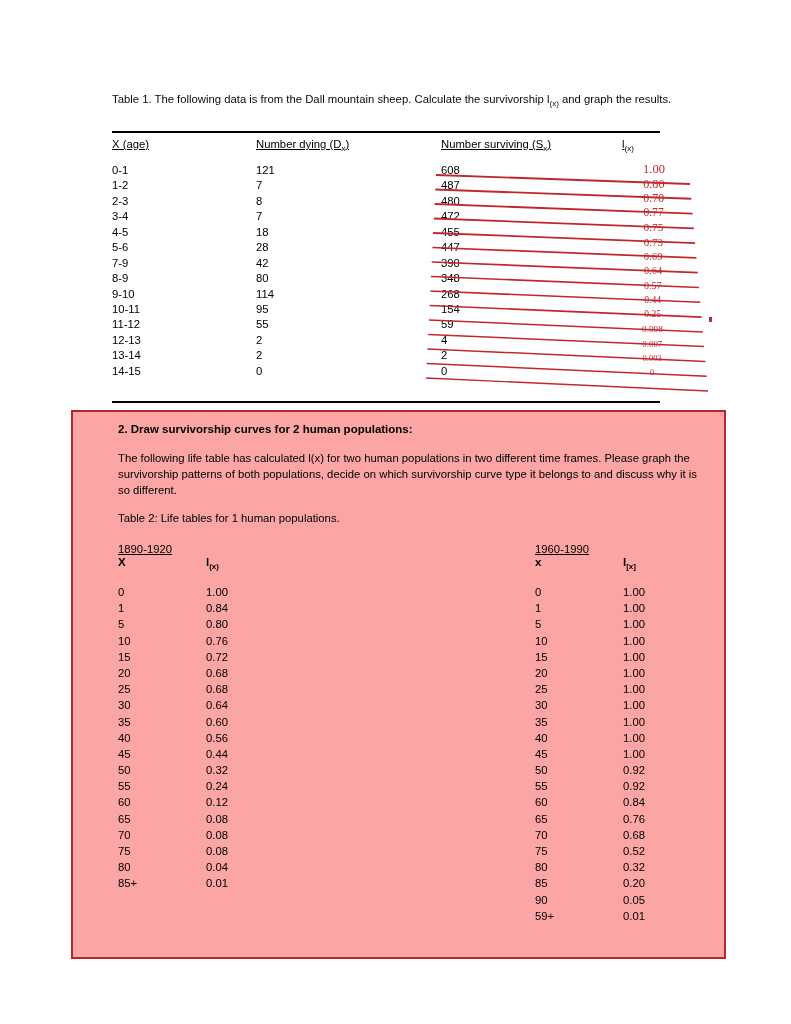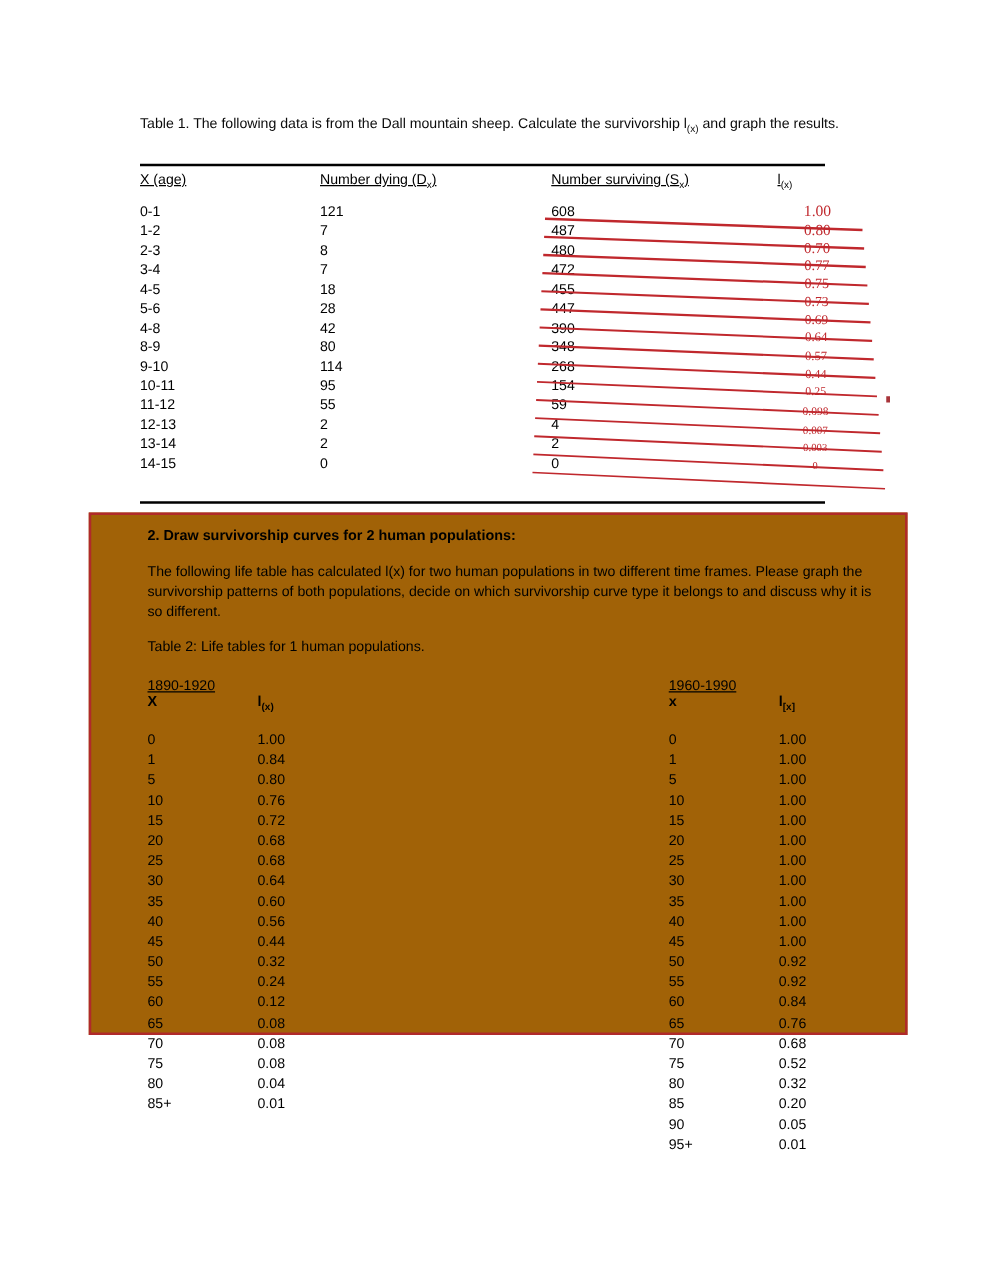--- a/index.html
+++ b/index.html
@@ -102,24 +102,24 @@
     height: 5px;
     background: #a8343a;
   }
 
   
   .box2 {
     position: absolute;
     left: 71px;
     top: 410px;
     width: 655px;
-    height: 418px;
+    height: 549px;
     border: 2px solid #b02a2a;
     box-sizing: border-box;
-    background: #a16207;
+    background: #fca5a5;
   }
 
   .s2-title {
     position: absolute;
     left: 45px;
     top: 11px;
     font-size: 11.5px;
     font-weight: bold;
     white-space: nowrap;
   }
@@ -219,21 +219,21 @@
         <span class="cx age">4-5</span>
         <span class="cx dying">18</span>
         <span class="cx surv">455</span>
       </div>
       <div class="t1-row">
         <span class="cx age">5-6</span>
         <span class="cx dying">28</span>
         <span class="cx surv">447</span>
       </div>
       <div class="t1-row">
-        <span class="cx age">4-8</span>
+        <span class="cx age">7-9</span>
         <span class="cx dying">42</span>
         <span class="cx surv">390</span>
       </div>
       <div class="t1-row">
         <span class="cx age">8-9</span>
         <span class="cx dying">80</span>
         <span class="cx surv">348</span>
       </div>
       <div class="t1-row">
         <span class="cx age">9-10</span>
@@ -480,21 +480,21 @@
           </div>
           <div class="t2-row">
             <span class="v-x">85</span>
             <span class="v-lx">0.20</span>
           </div>
           <div class="t2-row">
             <span class="v-x">90</span>
             <span class="v-lx">0.05</span>
           </div>
           <div class="t2-row">
-            <span class="v-x">95+</span>
+            <span class="v-x">59+</span>
             <span class="v-lx">0.01</span>
           </div>
         </div>
     </div>
 
   </div>
 
 </div>
 
 </body></html>

